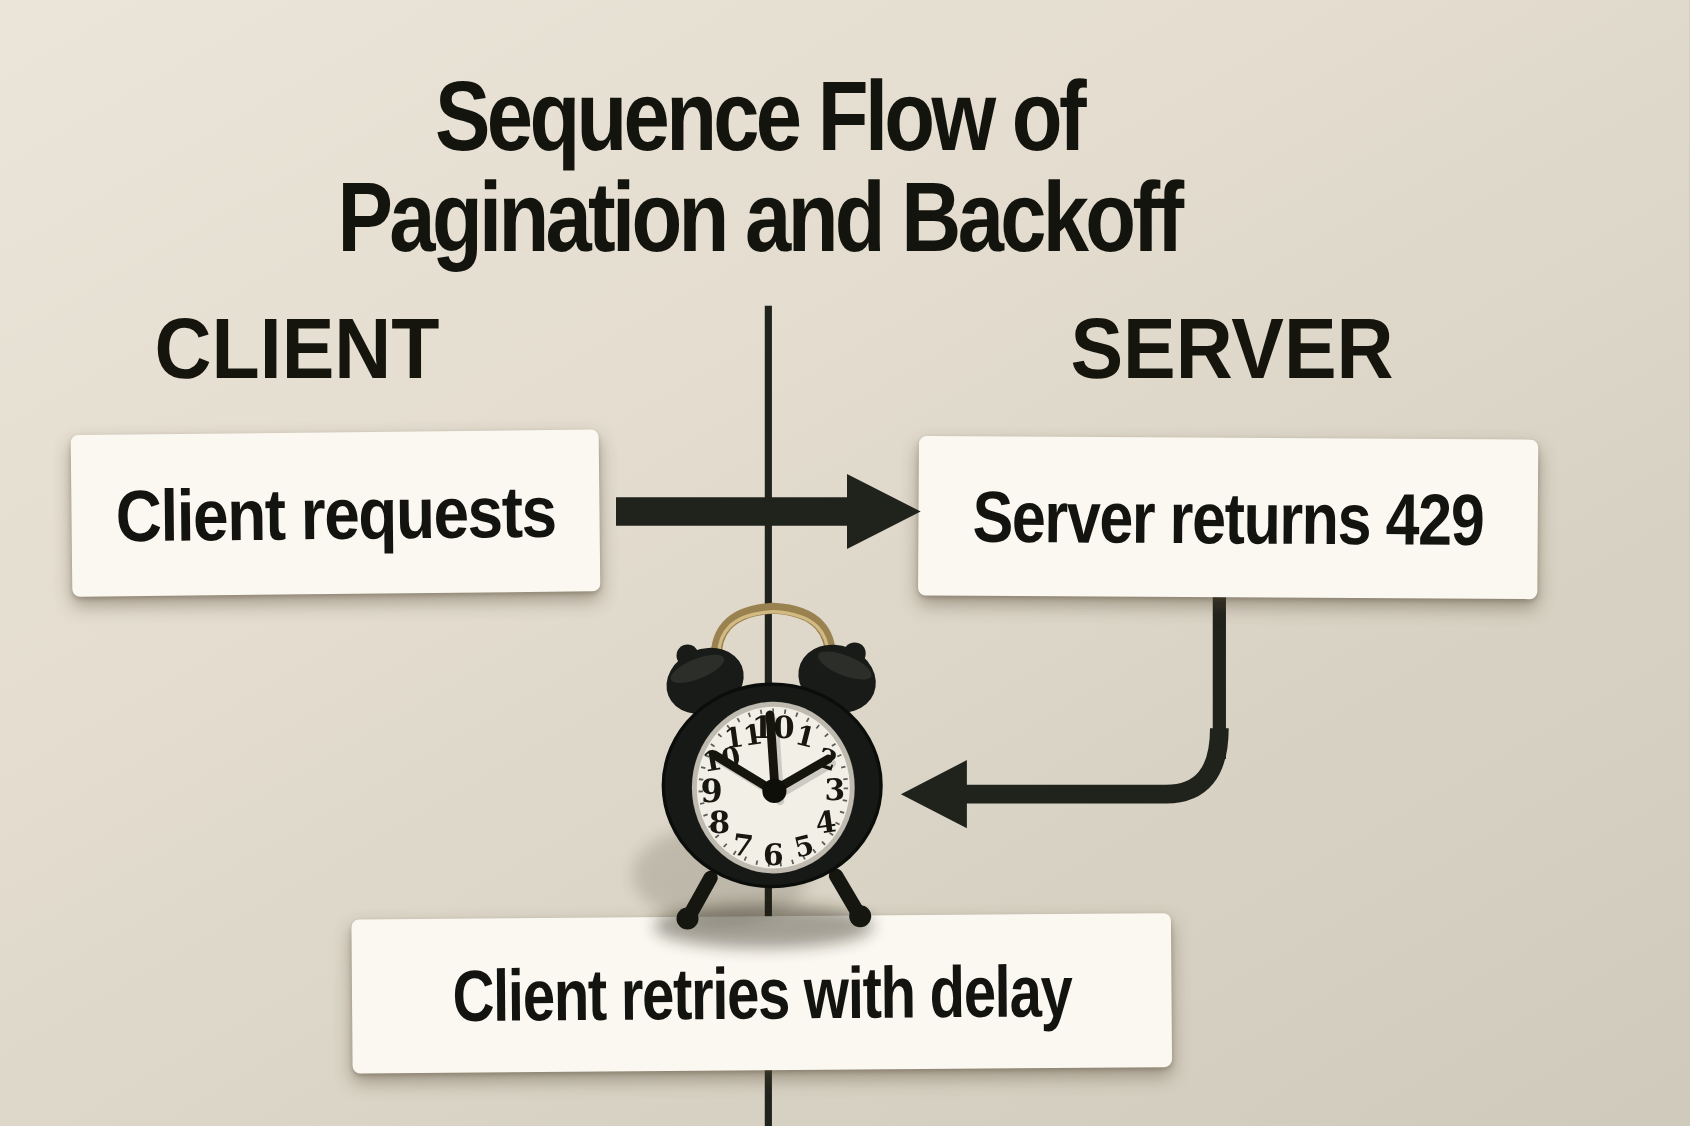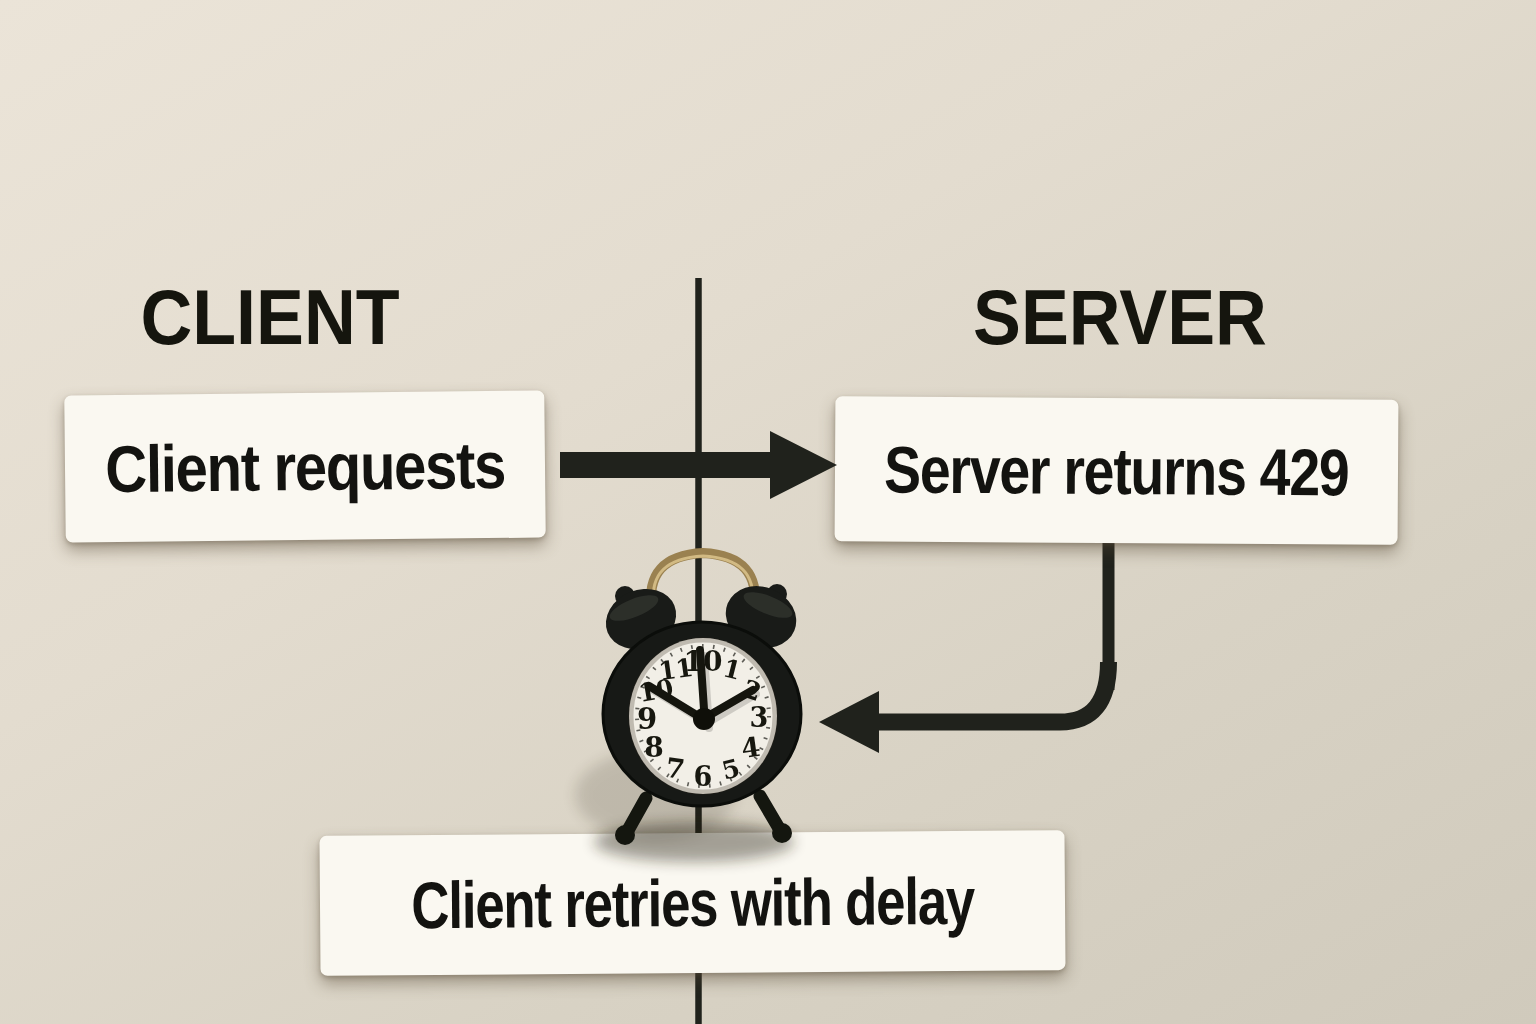--- a/index.html
+++ b/index.html
@@ -52,20 +52,24 @@
 
   <svg id="layer-under" class="layer" viewBox="0 0 1536 1024">
     <line x1="698.5" y1="278" x2="698.5" y2="1024" stroke="#20221c" stroke-width="6.5"></line>
     <g fill="none" stroke="#20221c">
       <path d="M1108.5 540 L1108.5 690" stroke-width="12"></path>
       <path d="M1108.5 662 Q1108.5 722 1060 722 L868 722" stroke-width="17"></path>
       <polygon points="819,722 879,691 879,753" fill="#20221c" stroke="none"></polygon>
     </g>
   </svg>
 
+  <div class="title">
+    <div class="line">Sequence Flow of</div>
+    <div class="line">Pagination and Backoff</div>
+  </div>
 
   <div class="lane-label" id="lane-client">CLIENT</div>
   <div class="lane-label" id="lane-server">SERVER</div>
 
   <div class="card" id="card-client-requests">
     <span class="lbl">Client requests</span>
   </div>
   <div class="card" id="card-server-returns">
     <span class="lbl">Server returns 429</span>
   </div>

